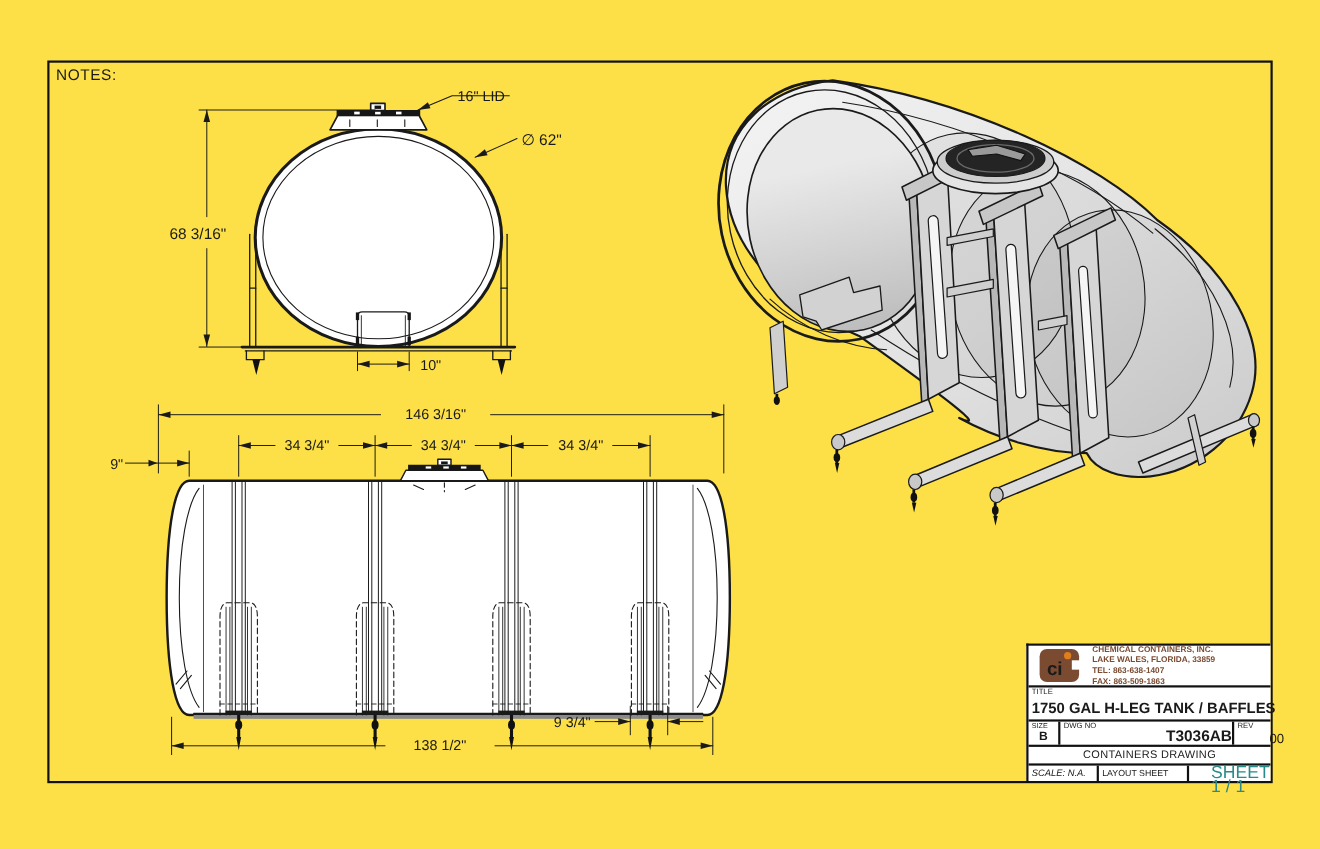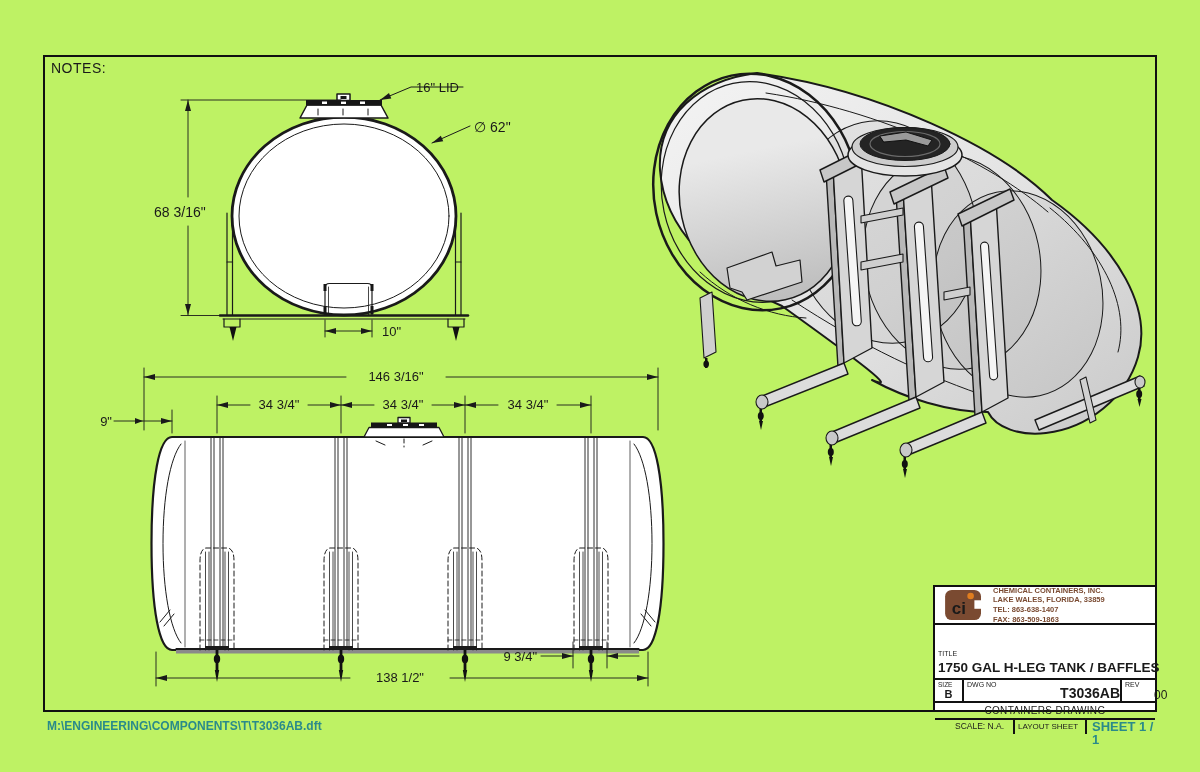--- a/index.html
+++ b/index.html
@@ -1,47 +1,47 @@
 <!DOCTYPE html>
 <html><head>
 <meta charset="utf-8">
 <style>
   html,body{margin:0;padding:0;background:#ffffff;}
-  #page{position:relative;width:1200px;height:772px;background:#bef264;overflow:hidden;
+  #page{position:relative;width:1200px;height:772px;background:#fde047;overflow:hidden;
         font-family:"Liberation Sans","DejaVu Sans",sans-serif;color:#1a1a1a;}
   #sheet-border{position:absolute;left:43px;top:55px;width:1114px;height:657px;
         border:2px solid #111;box-sizing:border-box;}
   #notes{position:absolute;left:51px;top:60px;font-size:14px;letter-spacing:.5px;}
   #filepath{position:absolute;left:47px;top:719px;font-size:12px;font-weight:bold;color:#2a8a8a;}
   svg text{fill:#1a1a1a;}
   .dim{font-size:13px;}
   .dim-lg{font-size:14px;}
   
   #tblock{position:absolute;left:933px;top:585px;width:222px;height:125px;box-sizing:border-box;
         border-left:2px solid #111;border-top:2px solid #111;background:#fff;}
   .tb-row{box-sizing:border-box;border-bottom:2px solid #111;position:relative;}
   .tb-r1{height:38px;display:flex;align-items:center;}
   .logo-wrap{width:58px;display:flex;justify-content:center;align-items:flex-start;}
   .company{flex:1;text-align:left;font-size:7.5px;font-weight:bold;color:#7a4a31;line-height:1.3;}
-  .tb-r2{height:31px;margin-top:24px;}
+  .tb-r2{height:31px;}
   .tb-lbl{position:absolute;top:1px;left:3px;font-size:7px;color:#222;}
   .tb-title{position:absolute;left:3px;top:11px;font-size:13.5px;font-weight:bold;white-space:nowrap;}
   .tb-r3{height:23px;display:flex;}
   .tb-c{position:relative;box-sizing:border-box;border-right:2px solid #111;}
   .c-size{width:29px;}
   .c-dwg{flex:1;}
   .c-rev{width:33px;border-right:none;}
   .v-size{position:absolute;left:0;right:0;top:8px;text-align:center;font-size:11px;font-weight:bold;}
   .v-dwg{position:absolute;left:0;right:0;top:5px;text-align:right;font-size:14px;font-weight:bold;}
   .v-rev{position:absolute;left:0;right:0;top:8px;text-align:center;font-size:12px;margin-left:32px;}
   .tb-r4{height:17px;text-align:center;font-size:10px;line-height:16px;letter-spacing:.3px;}
   .tb-r5{height:14px;display:flex;border-bottom:none;}
-  .c-scale{width:80px;font-size:8.5px;line-height:13px;padding-left:20px;}
-  .c-layout{width:72px;font-size:8px;line-height:13px;padding-left:3px;}
-  .c-sheet{flex:1;font-size:13px;font-weight:700;line-height:13px;padding-left:5px;color:#2a8a8a;border-right:none;}
+  .c-scale{width:64px;font-size:8.5px;line-height:13px;padding-left:3px;font-style:italic;}
+  .c-layout{width:82px;font-size:8px;line-height:13px;padding-left:3px;}
+  .c-sheet{flex:1;font-size:16px;font-weight:400;line-height:13px;padding-left:20px;color:#2a8a8a;border-right:none;}
 </style>
 </head>
 <body>
 
 <div id="page">
 
   <div id="sheet-border"></div>
   <div id="notes">NOTES:</div>
 
   <svg width="1200" height="772" viewBox="0 0 1200 772" style="position:absolute;left:0;top:0;" fill="none" stroke-linecap="round" stroke-linejoin="round">
@@ -383,14 +383,13 @@
     <div class="tb-row tb-r4">
       <span>CONTAINERS DRAWING</span>
     </div>
     <div class="tb-row tb-r5">
       <div class="tb-c c-scale">SCALE: N.A.</div>
       <div class="tb-c c-layout">LAYOUT SHEET</div>
       <div class="tb-c c-sheet">SHEET 1 / 1</div>
     </div>
   </div>
 
-  <div id="filepath">M:\ENGINEERING\COMPONENTS\T\T3036AB.dft</div>
 </div>
 
 </body></html>

